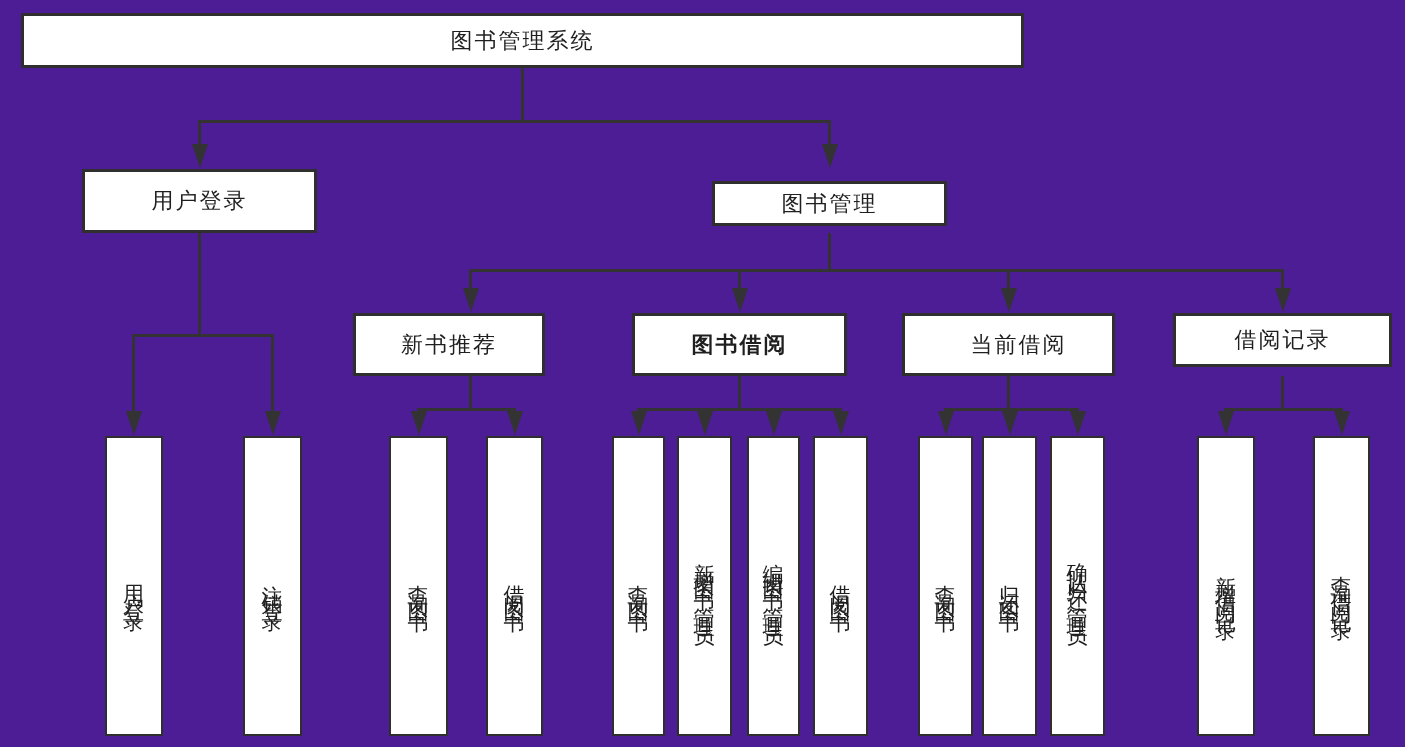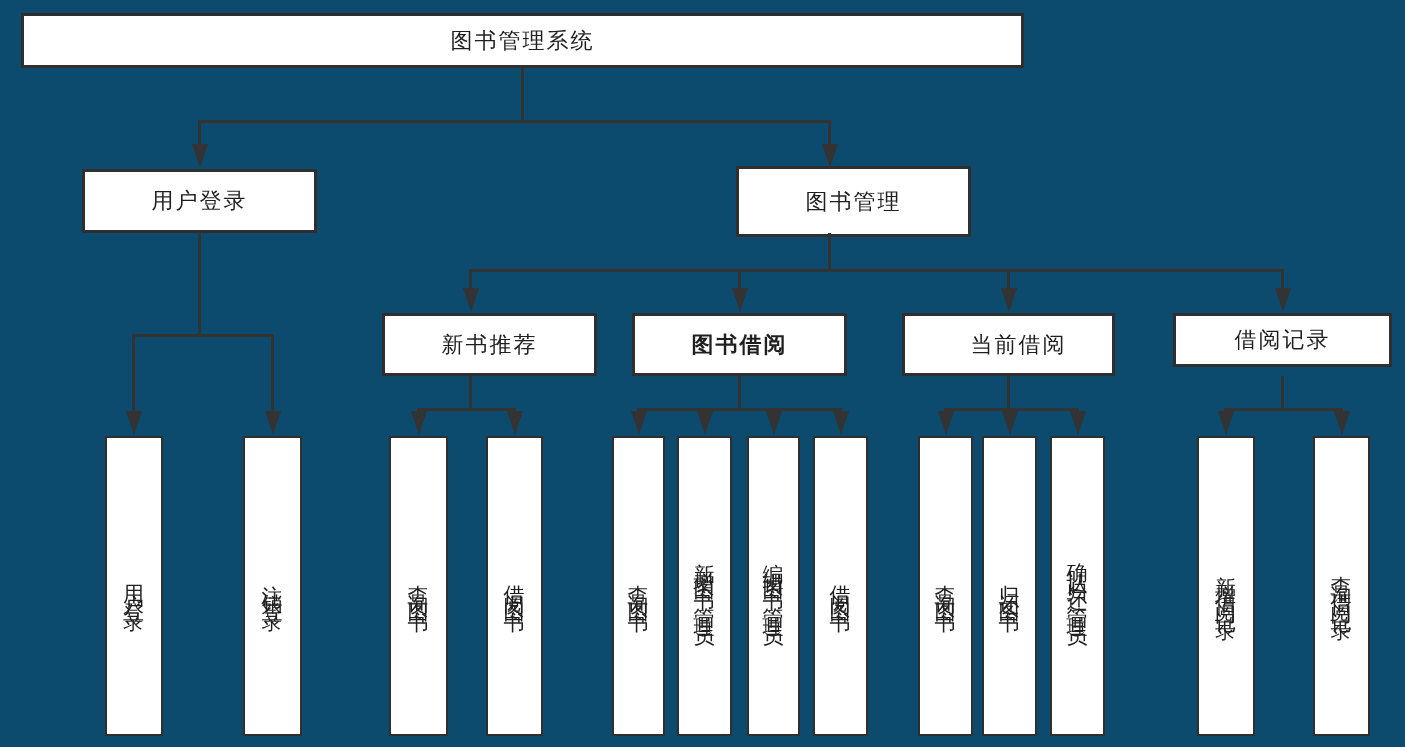--- a/index.html
+++ b/index.html
@@ -3,21 +3,21 @@
 <meta charset="utf-8">
 <style>
   html, body {
     margin: 0; padding: 0;
     background: #ffffff;
     font-family: "Liberation Sans", "DejaVu Sans", sans-serif;
   }
   #canvas {
     position: relative;
     width: 1405px; height: 747px;
-    background: #0c4a6e;
+    background: #4c1d95;
     overflow: hidden;
   }
   .node {
     position: absolute;
     box-sizing: border-box;
     background: #ffffff;
     border: 3px solid #2f2f2f;
     color: #1f1f1f;
     display: flex;
     align-items: center;
@@ -55,22 +55,22 @@
     top: 712px;
     right: 6px;
     color: #b3b3b3;
     font-size: 20px;
     letter-spacing: 1px;
     white-space: nowrap;
   }
   
   #n-root      { left: 21px;   top: 13px;  width: 1003px; height: 55px; }
   #n-user      { left: 82px;   top: 169px; width: 235px;  height: 64px; }
-  #n-mgmt      { left: 712px;  top: 166px; width: 235px;  height: 71px; margin-left: 24px; }
-  #n-newbooks  { left: 382px;  top: 313px; width: 215px;  height: 63px; }
+  #n-mgmt      { left: 712px;  top: 181px; width: 235px;  height: 45px; }
+  #n-newbooks  { left: 353px;  top: 313px; width: 192px;  height: 63px; }
   #n-borrow    { left: 632px;  top: 313px; width: 215px;  height: 63px; font-weight: bold; }
   #n-current   { left: 902px;  top: 313px; width: 213px;  height: 63px; padding-left: 20px; }
   #n-records   { left: 1173px; top: 313px; width: 219px;  height: 54px; }
   .leaf        { top: 436px; height: 300px; }
   #l-login     { left: 105px;  width: 58px; }
   #l-logout    { left: 243px;  width: 59px; }
   #l-query1    { left: 389px;  width: 59px; }
   #l-borrow1   { left: 486px;  width: 57px; }
   #l-query2    { left: 612px;  width: 53px; }
   #l-addbook   { left: 677px;  width: 55px; }

